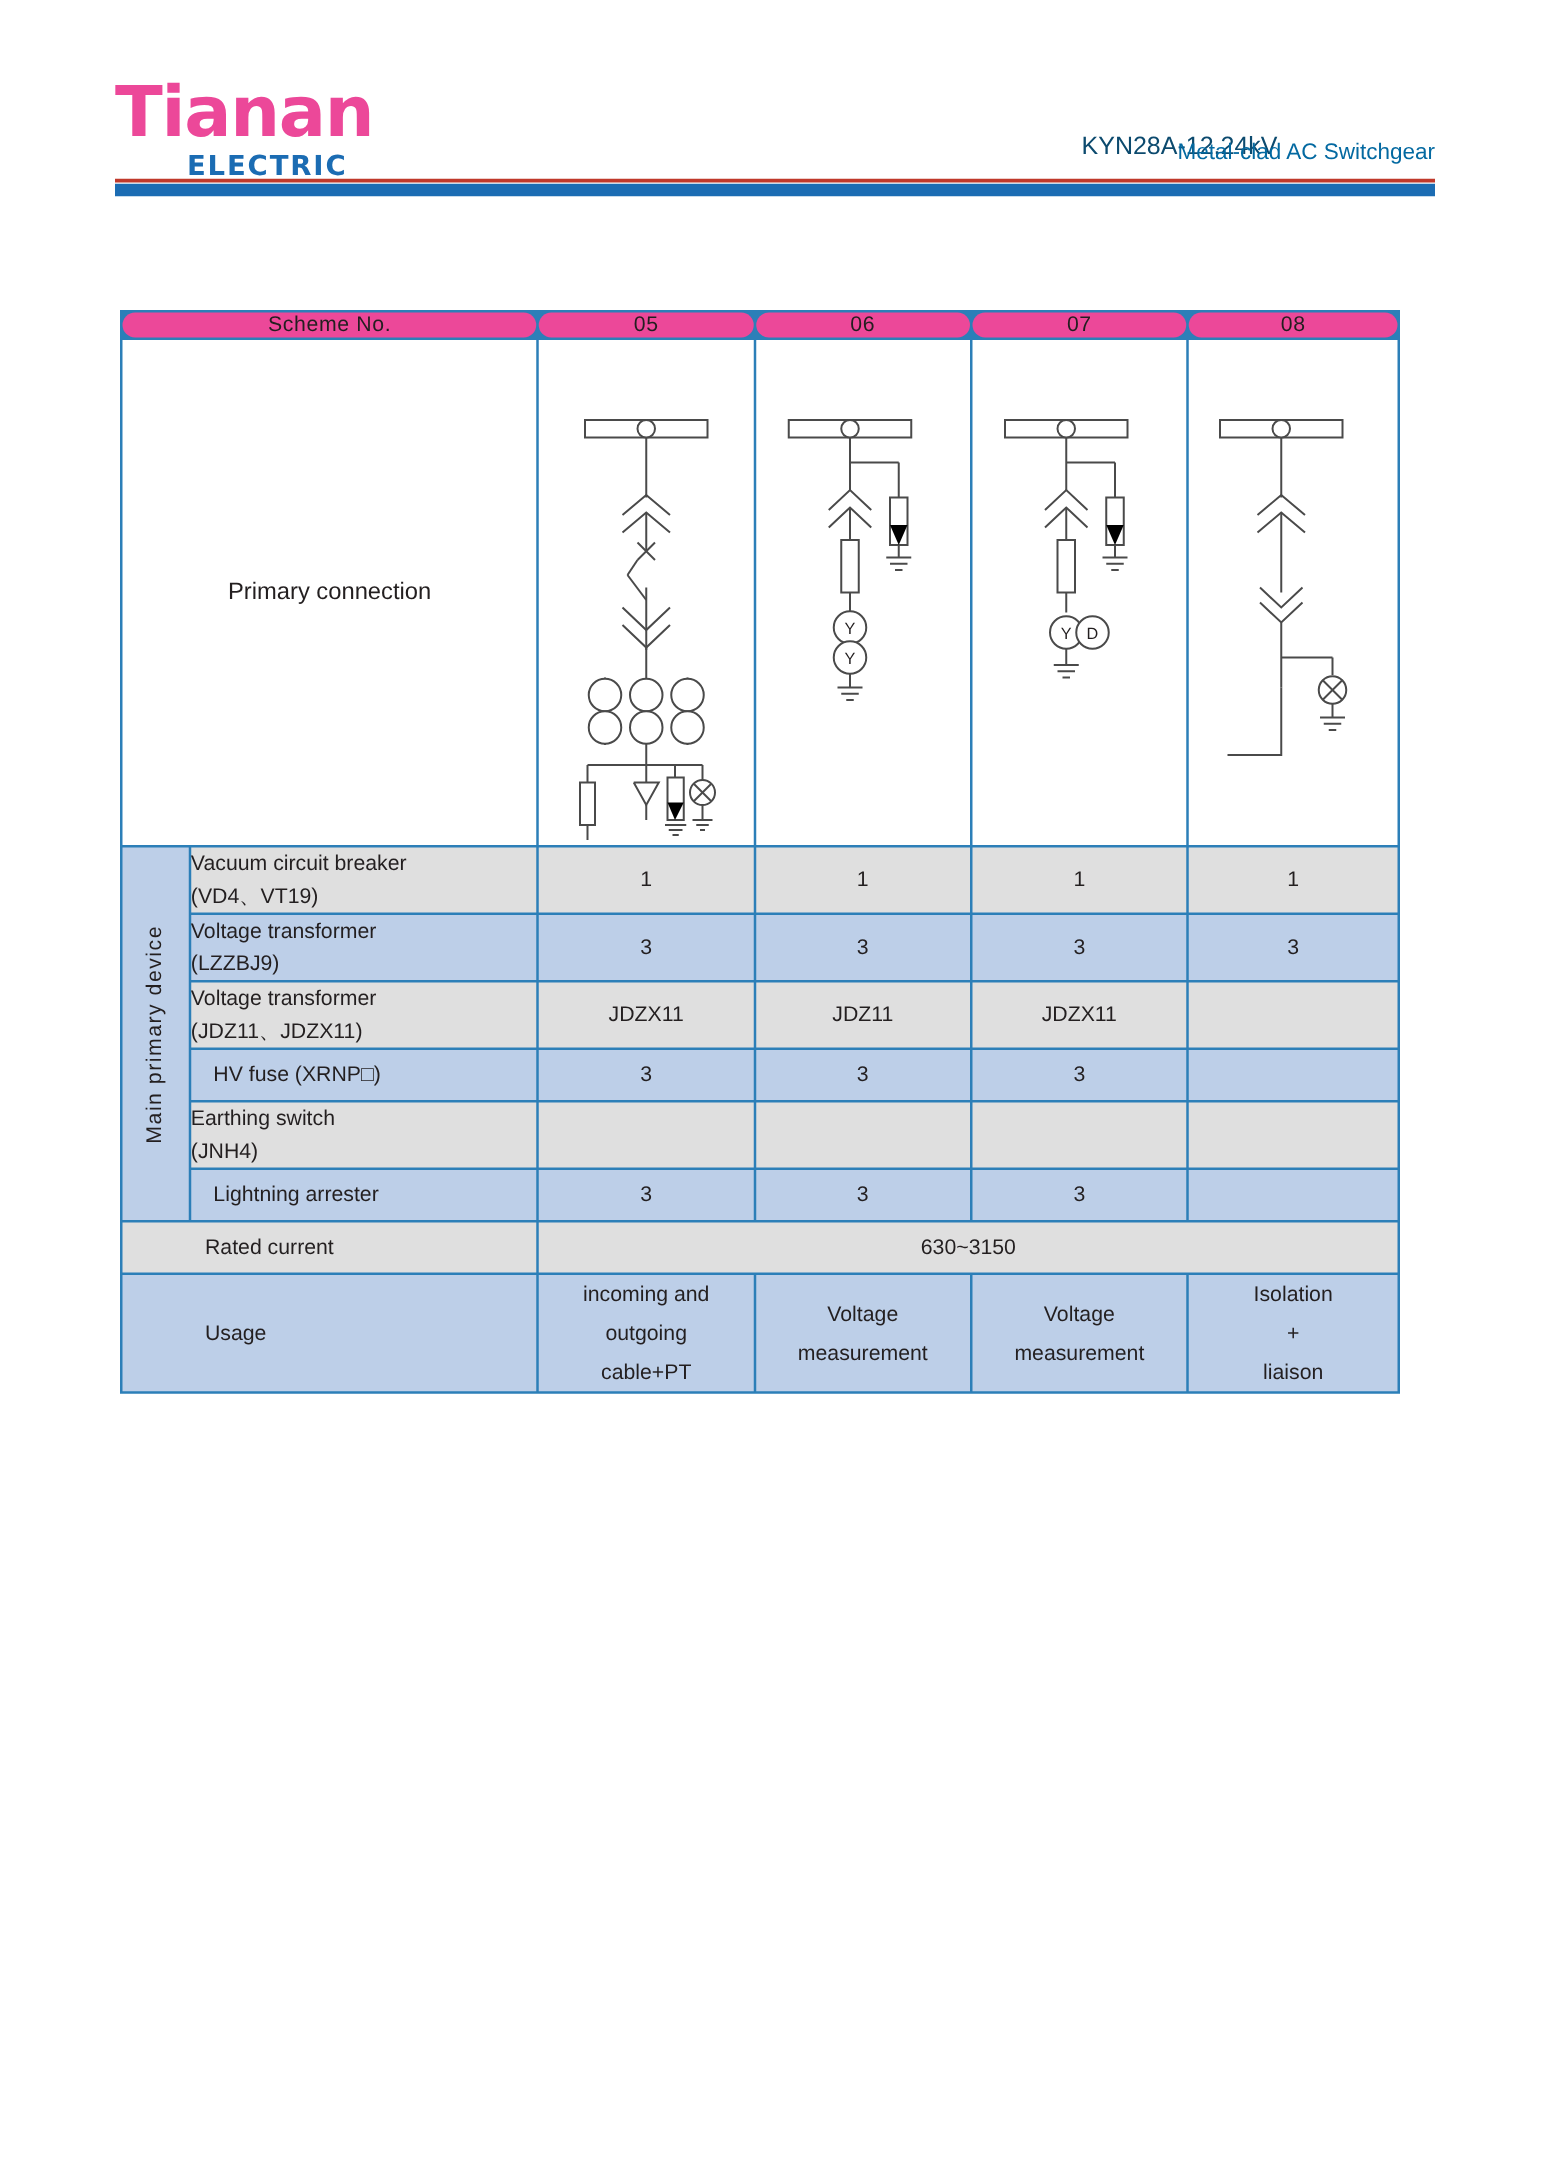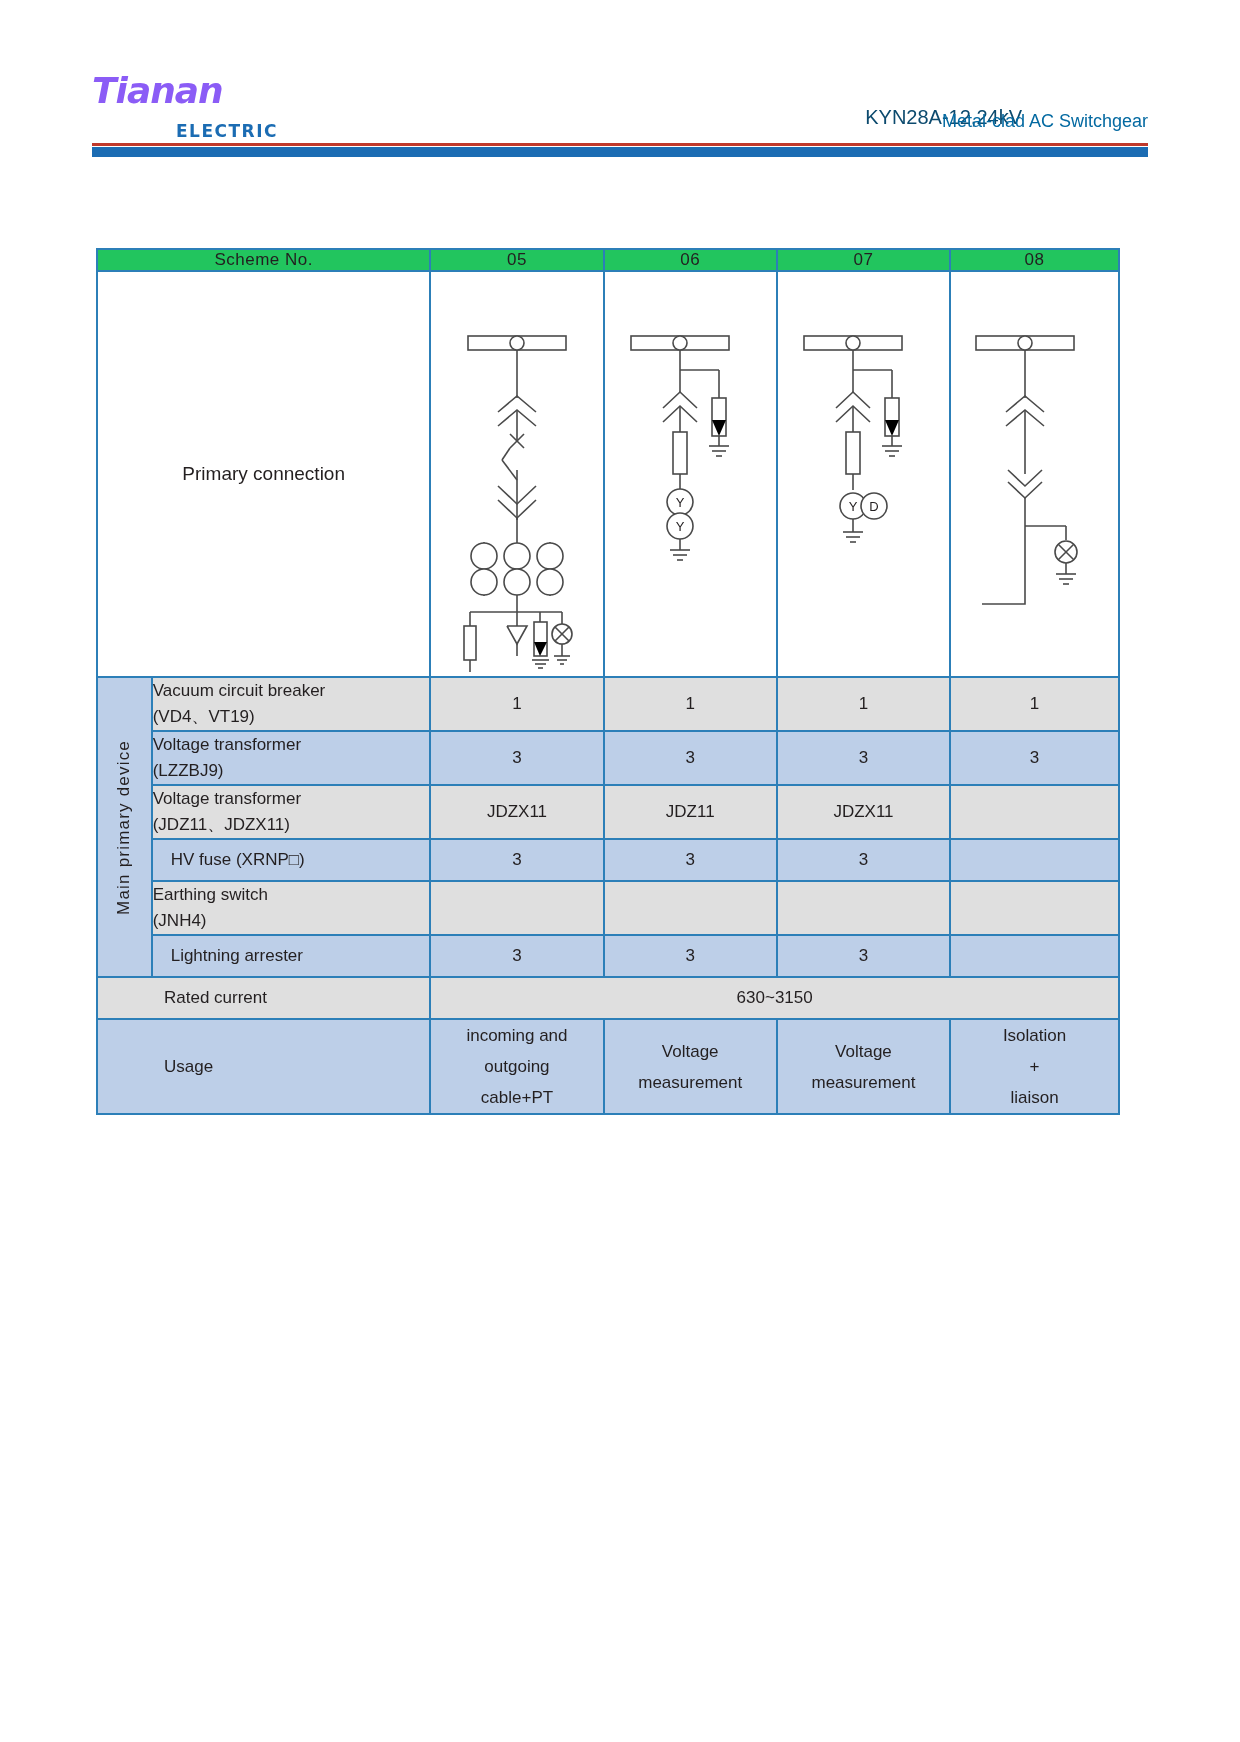--- a/index.html
+++ b/index.html
@@ -9,27 +9,27 @@
     background: #ffffff;
     font-family: "Liberation Sans", sans-serif;
   }
   .page { position: relative; width: 1240px; height: 1742px; background:#fff; }
 
   
   .header { position: relative; height: 160px; }
   .logo { position: absolute; left: 92px; top: 62px; width: 300px; height: 80px; }
   .logo-word {
     font-family: "DejaVu Sans", sans-serif;
-    font-weight: 700; font-style: italic;
-    font-size: 36px; line-height: 58px;
-    color: #8b5cf6; letter-spacing: -1px;
+    font-weight: 700; 
+    font-size: 56px; line-height: 58px;
+    color: #ec4899; letter-spacing: -1px;
   }
   .logo-sub {
     font-family: "DejaVu Sans", sans-serif;
-    font-weight: 700; font-size: 17px; letter-spacing: 1.5px;
+    font-weight: 700; font-size: 22px; letter-spacing: 1.5px;
     color: #1b6cb3; text-align: right; width: 186px; margin-top: 1px;
   }
   .header-title {
     position: absolute; right: 218px; top: 106px;
     font-size: 20px; color: #0c4a6e; font-weight: 400;
     letter-spacing: 0px; white-space: nowrap;
   }
   .header-subtitle {
     position: absolute; right: 92px; top: 111px;
     font-size: 18px; color: #0369a1; white-space: nowrap;
@@ -45,21 +45,21 @@
     width: 1024px;
     background: #2c7fb8;
     table-layout: fixed;
   }
   table.spec td {
     font-size: 17px;
     color: #231f20;
     vertical-align: middle;
     padding: 0;
   }
-  .c-head   { background: #22c55e; }
+  .c-head   { background: #ec4899; border-radius: 10px; }
   .c-gray   { background: #dfdfdf; }
   .c-blue   { background: #bdcfe8; }
   .c-white  { background: #ffffff; }
   .c-side   { background: #bdcfe8; }
 
   td.lbl { padding: 9px 0 9px 18px; text-align: left; line-height: 26px; margin-left: 37px; }
   td.val { text-align: center; }
   td.ctr { text-align: center; }
 
   .hdr-txt { text-align: center; font-size: 19px; padding: 12px 0; letter-spacing: .5px; }

